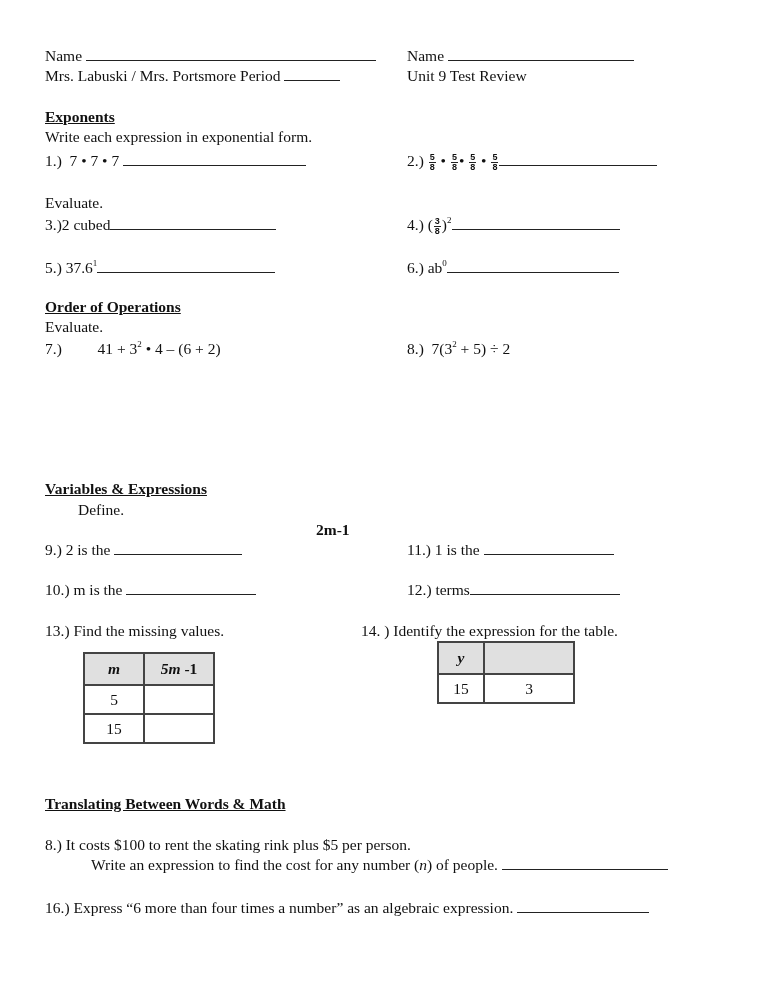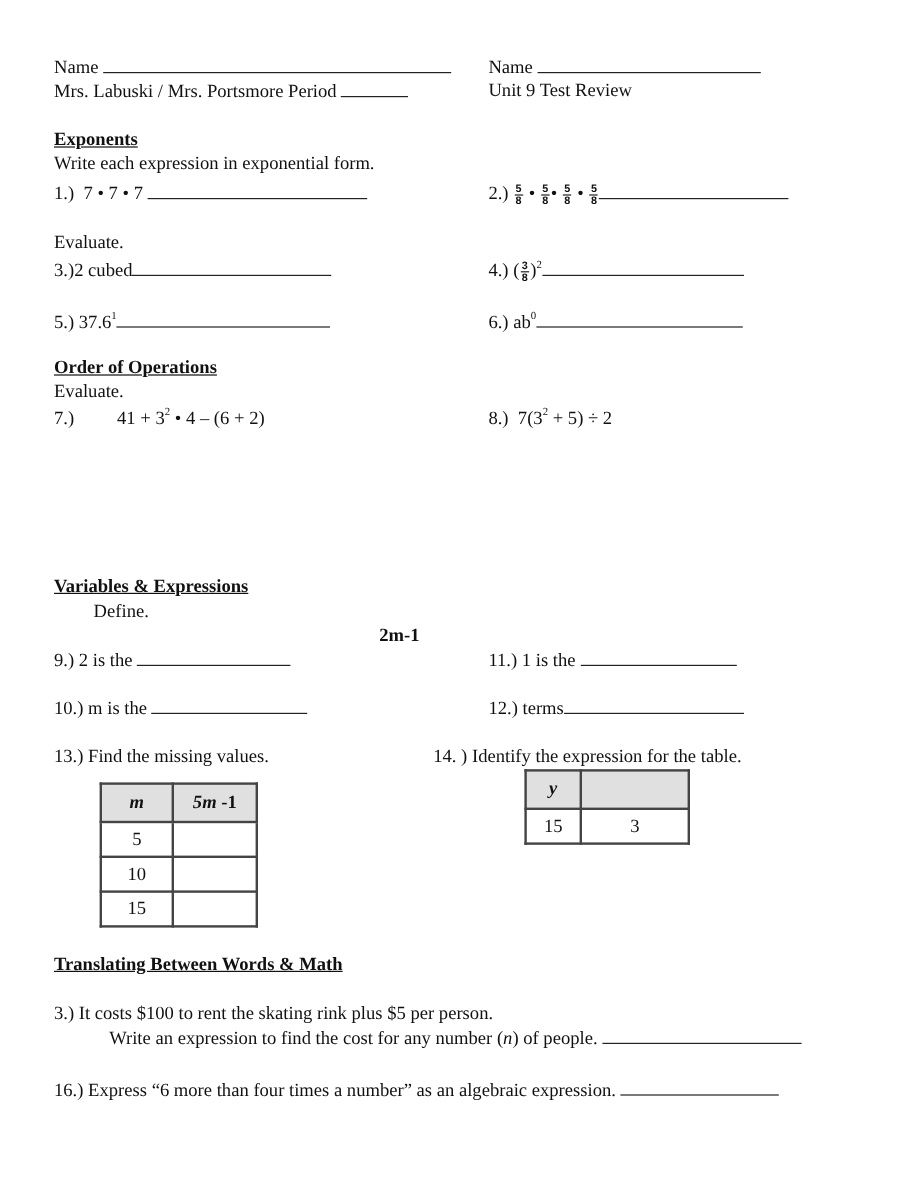--- a/index.html
+++ b/index.html
@@ -114,45 +114,41 @@
   <tbody>
       <tr>
     <th class="it" style="width:58px">m</th>
     <th><span class="it">5m</span> -1</th>
   </tr>
   <tr>
         <td>5</td>
         <td></td>
       </tr>
   <tr>
-        <td>10</td>
-        <td></td>
-      </tr>
-  <tr>
         <td>15</td>
         <td></td>
       </tr>
 </tbody>
   </table>
 
 <table class="t" style="left:437px;top:641px;width:138px;">
   <tbody>
       <tr>
     <th class="it" style="width:44px">y</th>
     <th></th>
   </tr>
   <tr>
         <td>15</td>
         <td>3</td>
       </tr>
 </tbody>
   </table>
 
 <div class="abs h" style="left:45px;top:794px;">Translating Between Words &amp; Math</div>
-<div class="abs" style="left:45px;top:835px;">3.)  It costs $100 to rent the skating rink plus $5 per person.</div>
+<div class="abs" style="left:45px;top:835px;">8.)  It costs $100 to rent the skating rink plus $5 per person.</div>
 <div class="abs" style="left:91px;top:855px;">
   <span>Write an expression to find the cost for any number (</span><span class="it">n</span><span>) of people.</span>
   <span class="blank" style="width:166px"></span>
 </div>
 <div class="abs" style="left:45px;top:898px;">
   <span>16.)  Express “6 more than four times a number” as an algebraic expression.</span>
   <span class="blank" style="width:132px"></span>
 </div>
 
 </body></html>

